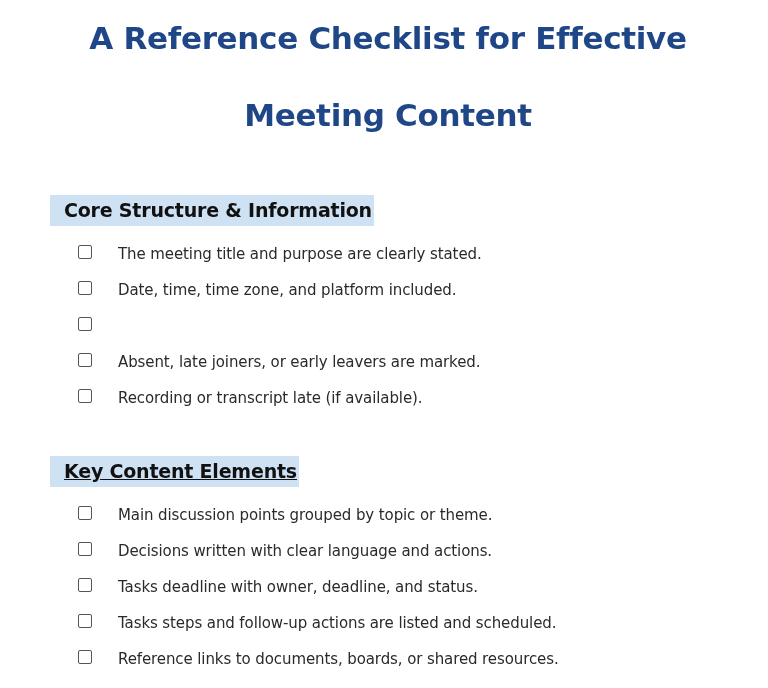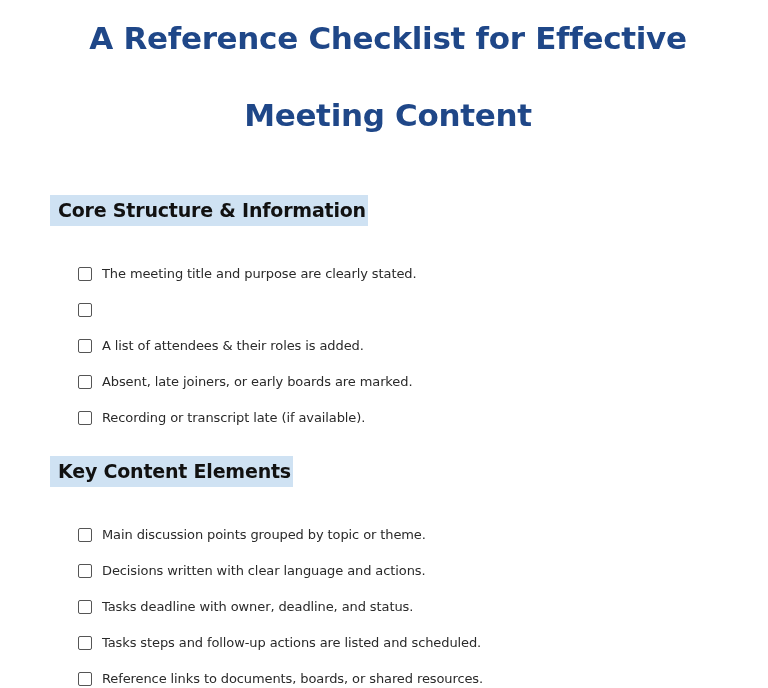--- a/index.html
+++ b/index.html
@@ -31,38 +31,39 @@
     .title-line-2 { top: 97px; }
     .section-heading {
       position: absolute;
       left: 50px;
       margin: 0;
       font-family: "DejaVu Sans", sans-serif;
       font-size: 19px;
       font-weight: bold;
       color: #111111;
       background: #cfe2f3;
-      padding: 3px 2px 4px 8px;
+      padding: 3px 2px 4px 14px;
       line-height: 24px;
       letter-spacing: -0.2px;
     }
     .checklist {
       position: absolute;
       left: 78px;
       margin: 0;
       padding: 0;
       list-style: none;
     }
     .check-item {
       display: flex;
-      align-items: flex-end;
+      align-items: flex-start;
       height: 36px;
-      font-size: 13px;
+      font-size: 15px;
       color: #2a2a2a;
       letter-spacing: -0.1px;
+      gap: 16px;
     }
     .checkbox {
       width: 12px;
       height: 12px;
       border: 1.5px solid #555555;
       border-radius: 2px;
       margin-right: 10px;
       flex-shrink: 0;
       background: #ffffff;
       cursor: pointer;
@@ -76,36 +77,36 @@
 
 <h2 class="section-heading" style="top:195px;">Core Structure &amp; Information</h2>
 
 <ul class="checklist" style="top:245px;">
   <li class="check-item">
     <span class="checkbox"></span>
     <span>The meeting title and purpose are clearly stated.</span>
   </li>
   <li class="check-item">
     <span class="checkbox"></span>
+    <span>Date, time, time zone, and platform included.</span>
   </li>
   <li class="check-item">
     <span class="checkbox"></span>
-    <span>A list of attendees &amp; their roles is added.</span>
   </li>
   <li class="check-item">
     <span class="checkbox"></span>
-    <span>Absent, late joiners, or early boards are marked.</span>
+    <span>Absent, late joiners, or early leavers are marked.</span>
   </li>
   <li class="check-item">
     <span class="checkbox"></span>
     <span>Recording or transcript late (if available).</span>
   </li>
 </ul>
 
-<h2 class="section-heading" style="top:456px;">Key Content Elements</h2>
+<h2 class="section-heading" style="top:456px;text-decoration:underline;">Key Content Elements</h2>
 
 <ul class="checklist" style="top:506px;">
   <li class="check-item">
     <span class="checkbox"></span>
     <span>Main discussion points grouped by topic or theme.</span>
   </li>
   <li class="check-item">
     <span class="checkbox"></span>
     <span>Decisions written with clear language and actions.</span>
   </li>

